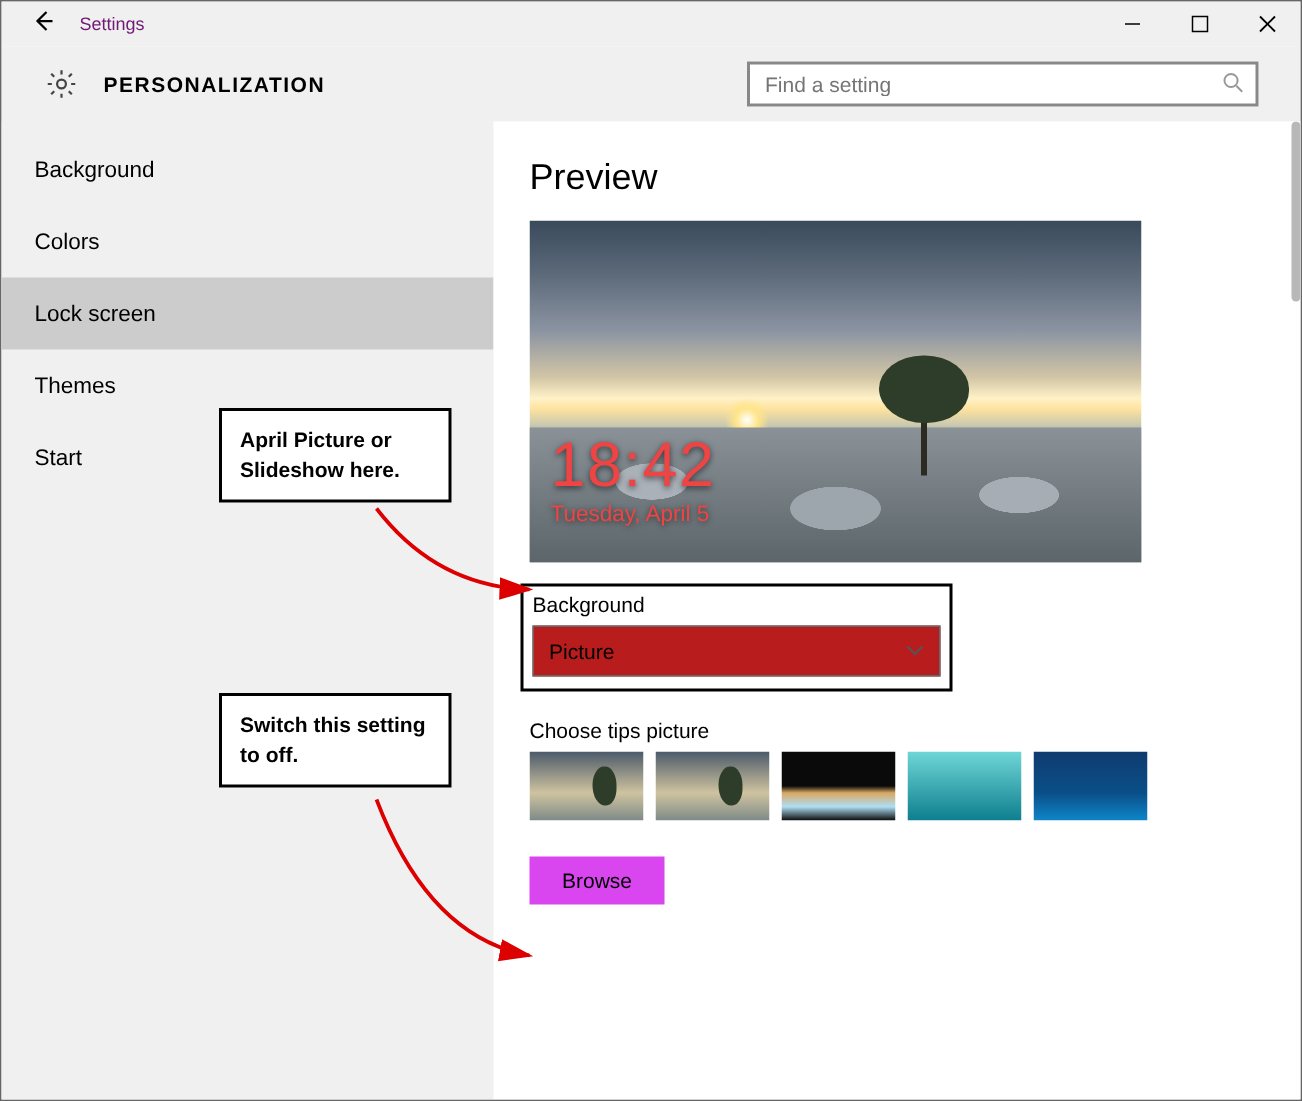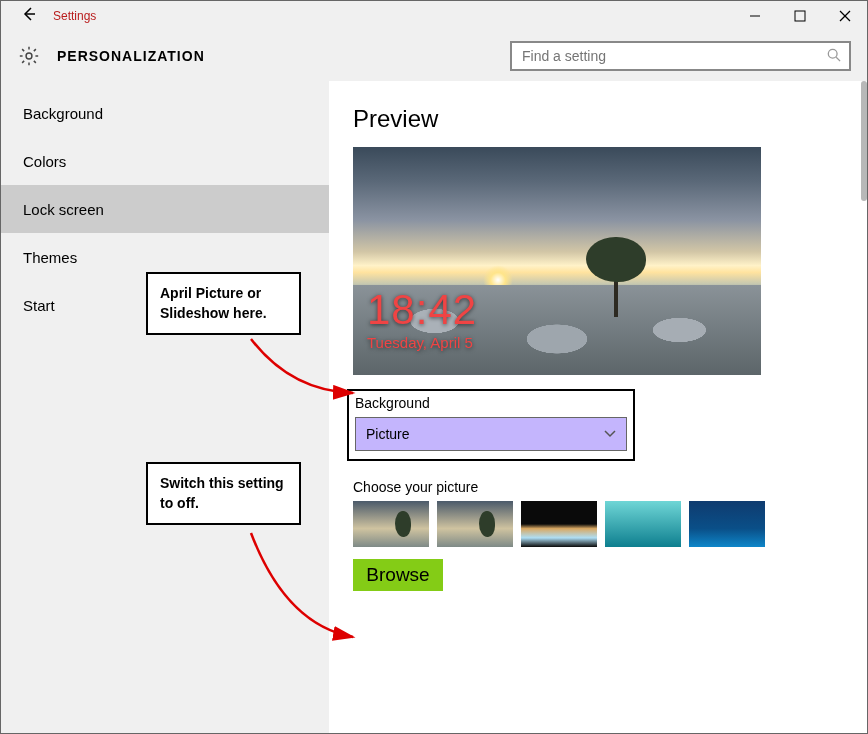--- a/index.html
+++ b/index.html
@@ -25,21 +25,21 @@
     padding-left: 8px;
   }
   .titlebar .back {
     width: 40px;
     text-align: center;
     font-size: 18px;
     cursor: pointer;
   }
   .titlebar .title {
     font-size: 12px;
-    color: #b91c1c;
+    color: #701a75;
     margin-left: 4px;
   }
   .win-controls {
     margin-left: auto;
     display: flex;
     height: 100%;
   }
   .win-controls .ctl {
     width: 45px;
     display: flex;
@@ -48,21 +48,21 @@
     font-size: 14px;
     cursor: pointer;
   }
 
   
   .header-row {
     height: 50px;
     display: flex;
     align-items: center;
     background: #f0f0f0;
-    padding: 0 16px;
+    padding: 0 28px;
   }
   .header-row .gear {
     width: 24px; height: 24px;
     display:flex;align-items:center;justify-content:center;
   }
   .header-row .section-title {
     margin-left: 16px;
     font-size: 14px;
     font-weight: 600;
     letter-spacing: 1px;
@@ -191,21 +191,21 @@
   .combo {
     margin-top: 6px;
     width: 272px;
     height: 32px;
     border: 1px solid #666;
     display:flex;
     align-items:center;
     padding: 16px 10px;
     justify-content: space-between;
     cursor: pointer;
-    background:#c4b5fd;
+    background:#b91c1c;
   }
   .combo .chev { color:#555; font-size:12px;}
   .highlight-box {
     border: 2px solid #000;
     padding: 2px 6px 8px 6px;
     margin-left: -6px;
     display:inline-block;
   }
   .choose-label { margin-top: 18px; }
   .thumb-row {
@@ -227,25 +227,25 @@
     position:absolute; right:18px; top:10px;
     width:16px; height:26px;
     background:#2e3d2a;
     border-radius:50% 50% 45% 55%;
   }
   .t3 .sky { background: linear-gradient(to bottom,#0a0a0a 0%,#0a0a0a 50%,#d9a862 60%, #aedef4 80%, #0a0a0a 100%); }
   .t4 .sky { background: linear-gradient(to bottom, #6fd6d6 0%, #0e7f8f 100%); }
   .t5 .sky { background: linear-gradient(to bottom, #0f3b6f 0%, #0a4f88 60%, #0e86c9 100%); }
 
   .browse-btn {
-    margin-top: 12px;
+    margin-top: 24px;
     width: 90px; height: 32px;
-    background:#84cc16;
+    background:#d946ef;
     border:none;
-    font-size:19px;
+    font-size:14px;
     cursor:pointer;
   }
 
   .fun-box {
     margin-top: 20px;
     border:2px solid #000;
     padding: 10px 10px 12px 10px;
     width: 414px;
   }
   .toggle-row { display:flex; align-items:center; margin-top:12px; gap:10px;}
@@ -392,21 +392,21 @@
       <div class="combo">
         <span>Picture</span>
         <span class="chev">
           <svg width="12" height="8" viewBox="0 0 12 8">
               <path d="M1 1 L6 6 L11 1" stroke="#555" stroke-width="1.5" fill="none"></path>
             </svg>
         </span>
       </div>
     </div>
 
-    <div class="field-label choose-label">Choose your picture</div>
+    <div class="field-label choose-label">Choose tips picture</div>
     <div class="thumb-row">
       <div class="thumb t1">
           <div class="sky"></div>
           <div class="tree"></div>
         </div>
       <div class="thumb t2">
           <div class="sky"></div>
           <div class="tree"></div>
         </div>
       <div class="thumb t3">

